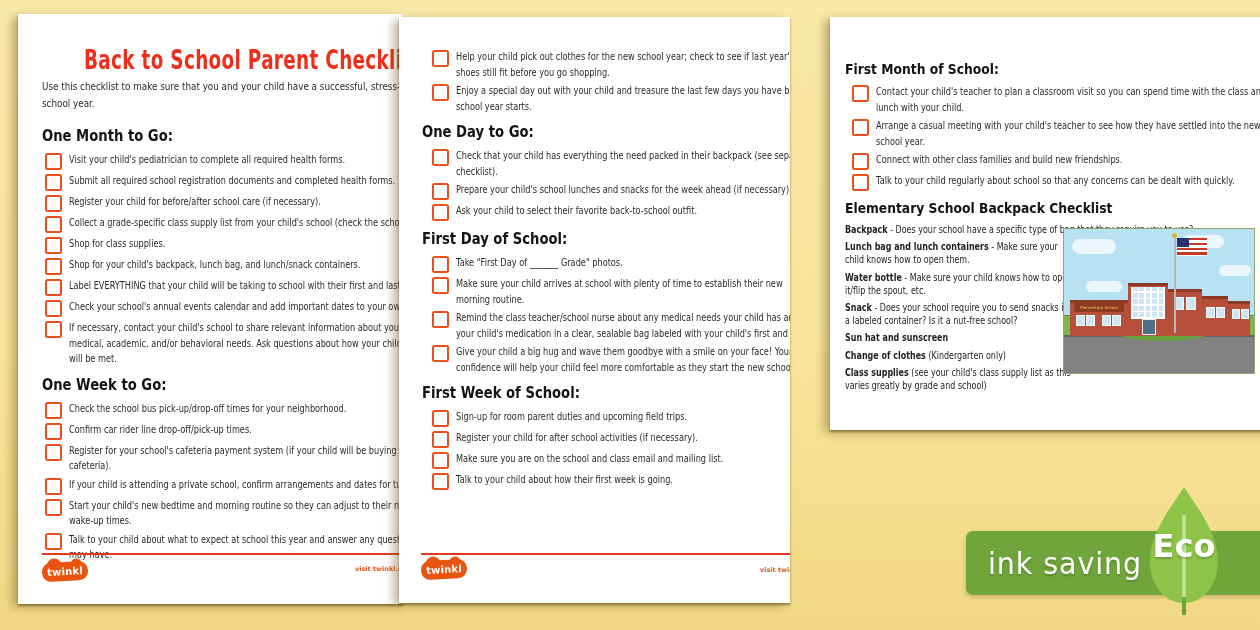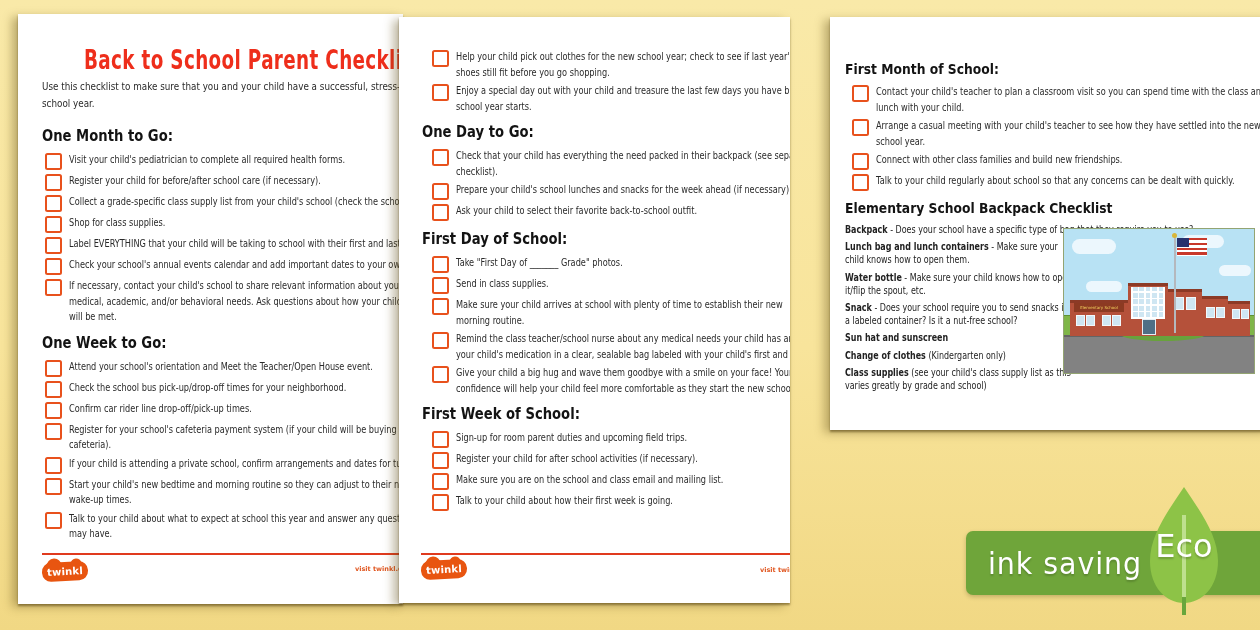--- a/index.html
+++ b/index.html
@@ -84,21 +84,21 @@
 
   
   .banner{position:absolute;left:966px;top:531px;width:300px;height:64px;z-index:5;
           background:var(--banner-green,#6fa53a);border-radius:7px 0 0 7px;
           display:flex;align-items:center;box-shadow:0 2px 4px rgba(60,50,10,.25);}
   .banner-label{color:#fff;font-size:31px;margin-left:22px;letter-spacing:1px;white-space:pre;
           text-shadow:0 2px 2px rgba(0,0,0,.18);transform:scaleX(.92);transform-origin:0 50%;}
   .leaf{position:absolute;left:1142px;top:485px;width:84px;height:132px;z-index:6;}
   .leaf svg{position:absolute;left:0;top:0;}
   .eco{position:absolute;left:0;right:0;top:42px;text-align:center;color:#fff;
-       font-size:32px;font-weight:normal;text-shadow:0 2px 2px rgba(0,0,0,.2);}
+       font-size:32px;font-weight:bold;text-shadow:0 2px 2px rgba(0,0,0,.2);}
 </style>
 </head>
 <body>
 
 <div id="stage">
 
   <div class="page" id="p1">
     <div class="title">Back to School Parent Checklist</div>
     <p class="intro">Use this checklist to make sure that you and your child have a successful, stress-free start
 school year.</p>
@@ -106,36 +106,44 @@
 
         <section class="section">
           <div class="sec-heading">One Month to Go:</div>
           <div class="items">
 
               <div class="item">
                 <span class="cb"></span>
                 <span class="itxt">Visit your child's pediatrician to complete all required health forms.</span>
               </div>
 
+              <div class="item">
+                <span class="cb"></span>
+                <span class="itxt">Submit all required school registration documents and completed health forms.</span>
+              </div>
 
               <div class="item">
                 <span class="cb"></span>
                 <span class="itxt">Register your child for before/after school care (if necessary).</span>
               </div>
 
               <div class="item">
                 <span class="cb"></span>
                 <span class="itxt">Collect a grade-specific class supply list from your child's school (check the school's web</span>
               </div>
 
               <div class="item">
                 <span class="cb"></span>
                 <span class="itxt">Shop for class supplies.</span>
               </div>
 
+              <div class="item">
+                <span class="cb"></span>
+                <span class="itxt">Shop for your child's backpack, lunch bag, and lunch/snack containers.</span>
+              </div>
 
               <div class="item">
                 <span class="cb"></span>
                 <span class="itxt">Label EVERYTHING that your child will be taking to school with their first and last name.</span>
               </div>
 
               <div class="item">
                 <span class="cb"></span>
                 <span class="itxt">Check your school's annual events calendar and add important dates to your own calend</span>
               </div>
@@ -146,24 +154,20 @@
 medical, academic, and/or behavioral needs. Ask questions about how your child's specific
 will be met.</span>
               </div>
             </div>
         </section>
 
         <section class="section">
           <div class="sec-heading">One Week to Go:</div>
           <div class="items">
 
-              <div class="item">
-                <span class="cb"></span>
-                <span class="itxt">Attend your school's orientation and Meet the Teacher/Open House event.</span>
-              </div>
 
               <div class="item">
                 <span class="cb"></span>
                 <span class="itxt">Check the school bus pick-up/drop-off times for your neighborhood.</span>
               </div>
 
               <div class="item">
                 <span class="cb"></span>
                 <span class="itxt">Confirm car rider line drop-off/pick-up times.</span>
               </div>
@@ -244,24 +248,20 @@
 
           <section class="section">
             <div class="sec-heading">First Day of School:</div>
             <div class="items">
 
                 <div class="item">
                   <span class="cb"></span>
                   <span class="itxt">Take "First Day of _______ Grade" photos.</span>
                 </div>
 
-                <div class="item">
-                  <span class="cb"></span>
-                  <span class="itxt">Send in class supplies.</span>
-                </div>
 
                 <div class="item">
                   <span class="cb"></span>
                   <span class="itxt">Make sure your child arrives at school with plenty of time to establish their new
 morning routine.</span>
                 </div>
 
                 <div class="item">
                   <span class="cb"></span>
                   <span class="itxt">Remind the class teacher/school nurse about any medical needs your child has an

